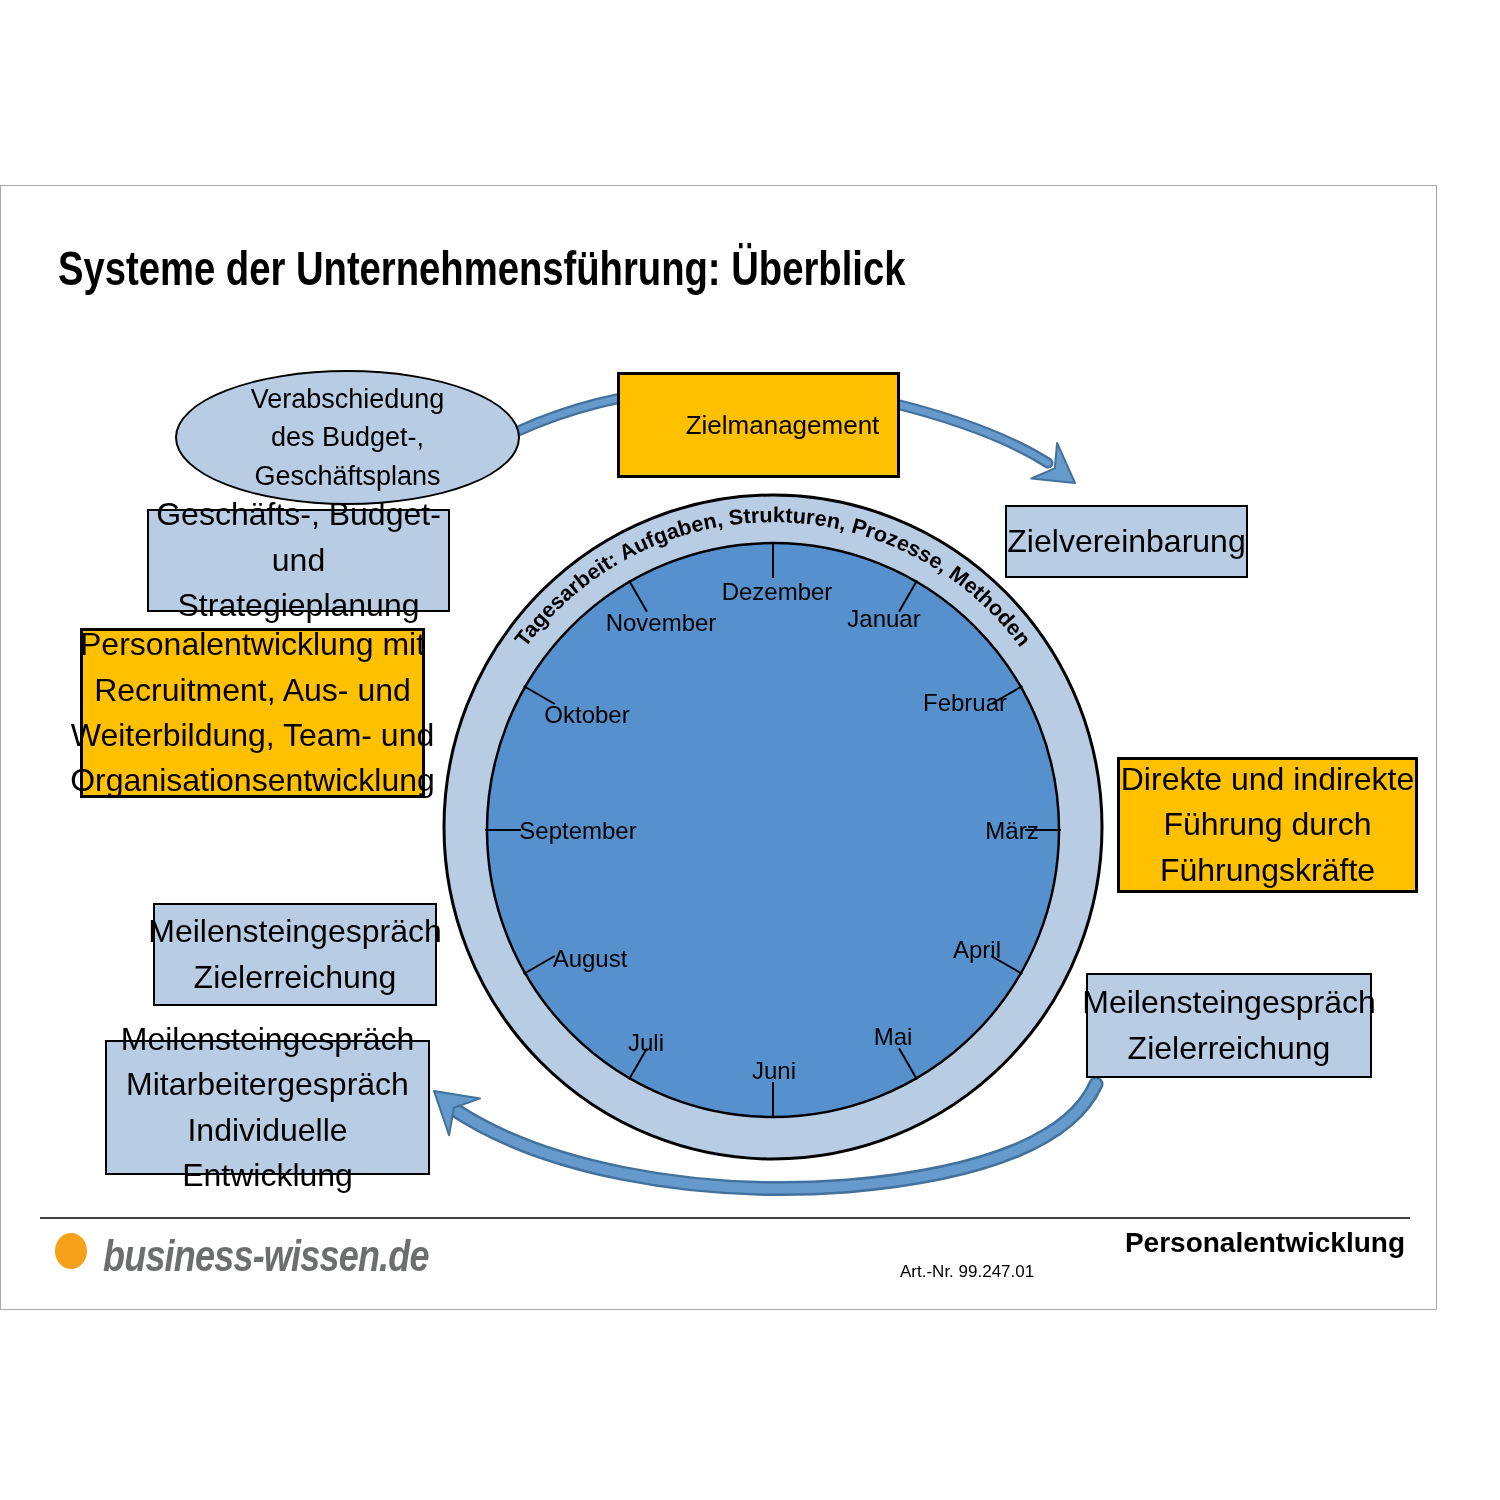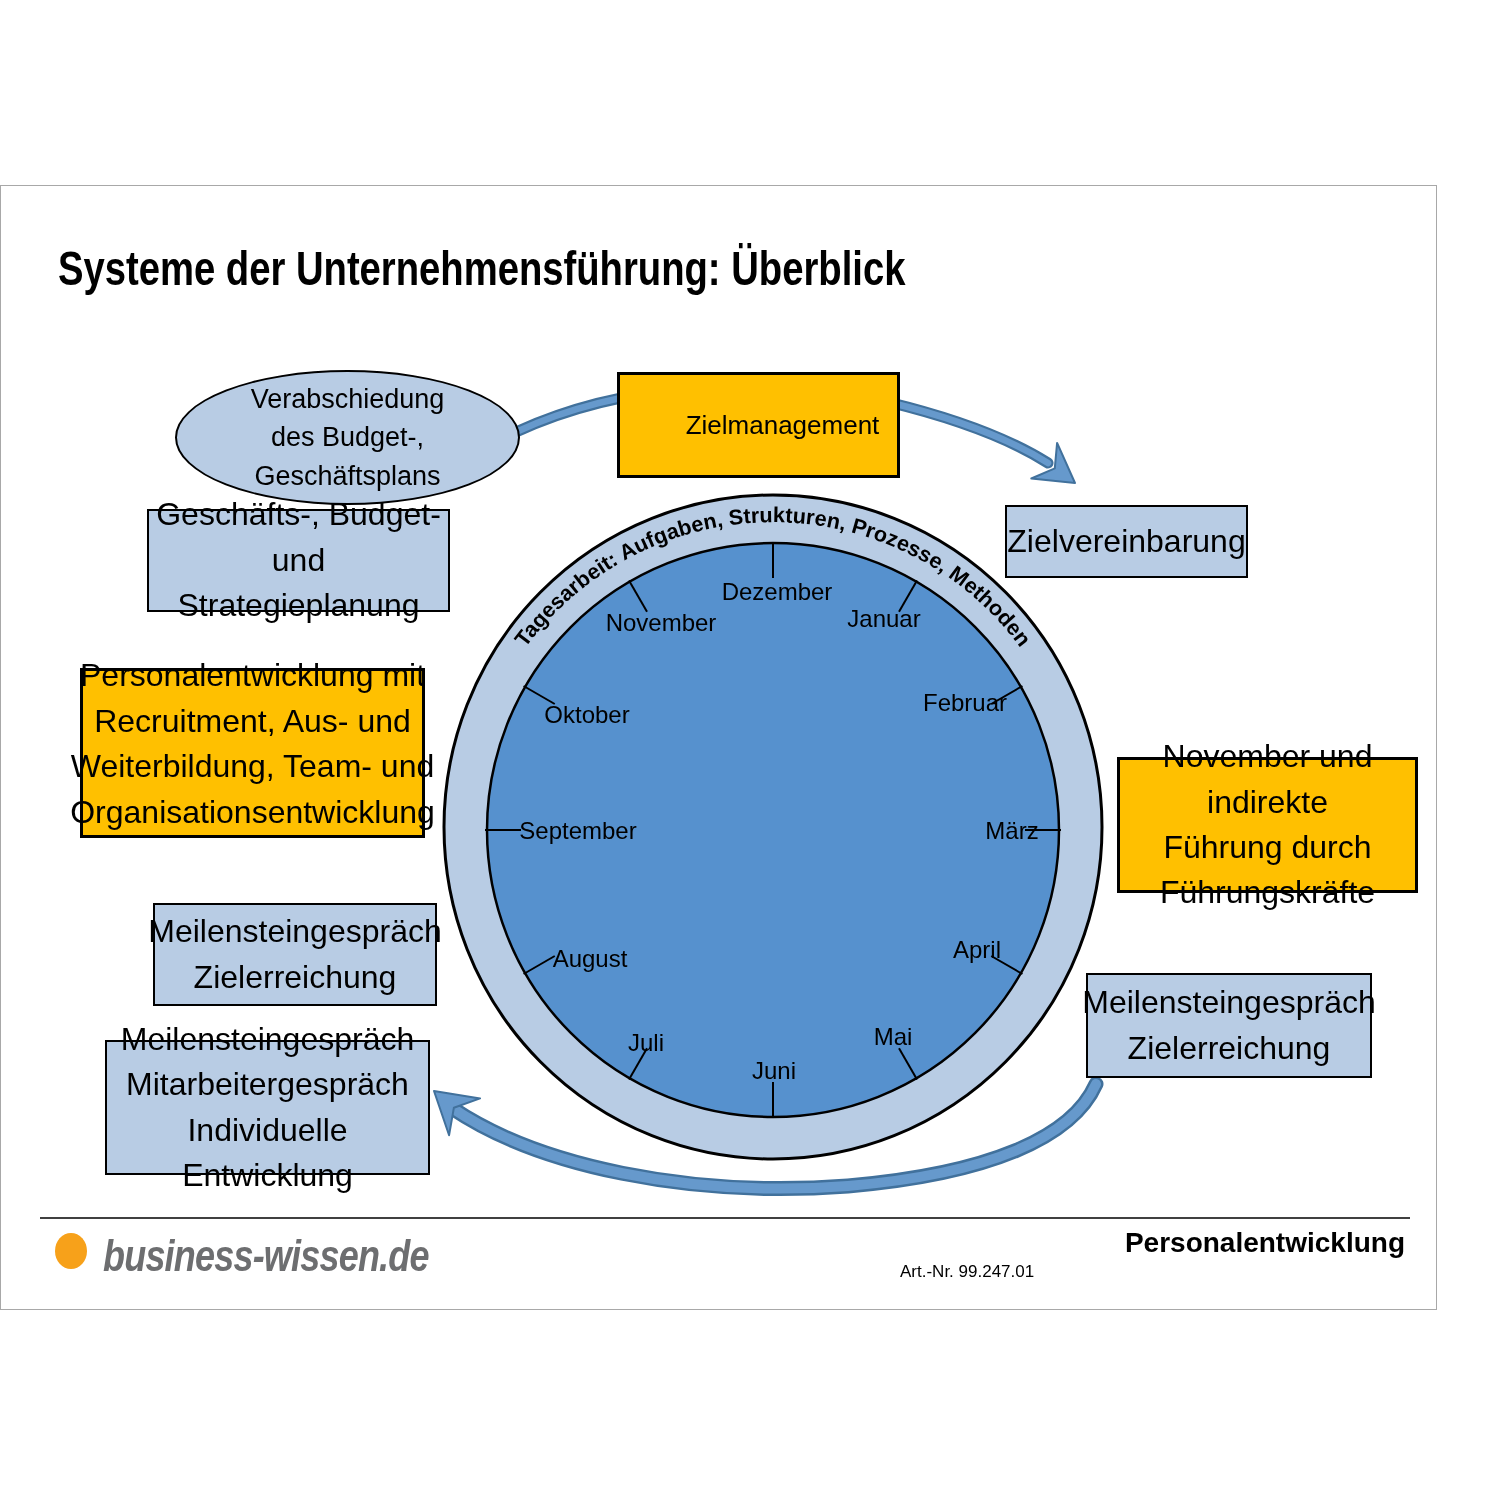--- a/index.html
+++ b/index.html
@@ -108,29 +108,29 @@
 
   <div class="shape blue-box" style="left:1005px;top:505px;width:243px;height:73px;justify-content:center;">
     <span>Zielvereinbarung</span>
   </div>
 
   <div class="shape blue-box" style="left:147px;top:509px;width:303px;height:103px;">
     <span>Geschäfts-, Budget-
 und Strategieplanung</span>
   </div>
 
-  <div class="shape orange-box" style="left:80px;top:668px;width:345px;height:170px;align-items:flex-end;">
+  <div class="shape orange-box" style="left:80px;top:628px;width:345px;height:170px;">
     <span>Personalentwicklung mit
 Recruitment, Aus- und
 Weiterbildung, Team- und
 Organisationsentwicklung</span>
   </div>
 
   <div class="shape orange-box" style="left:1117px;top:757px;width:301px;height:136px;">
-    <span>November und indirekte
+    <span>Direkte und indirekte
 Führung durch
 Führungskräfte</span>
   </div>
 
   <div class="shape blue-box" style="left:153px;top:903px;width:284px;height:103px;">
     <span>Meilensteingespräch
 Zielerreichung</span>
   </div>
 
   <div class="shape blue-box" style="left:1086px;top:973px;width:286px;height:105px;">

